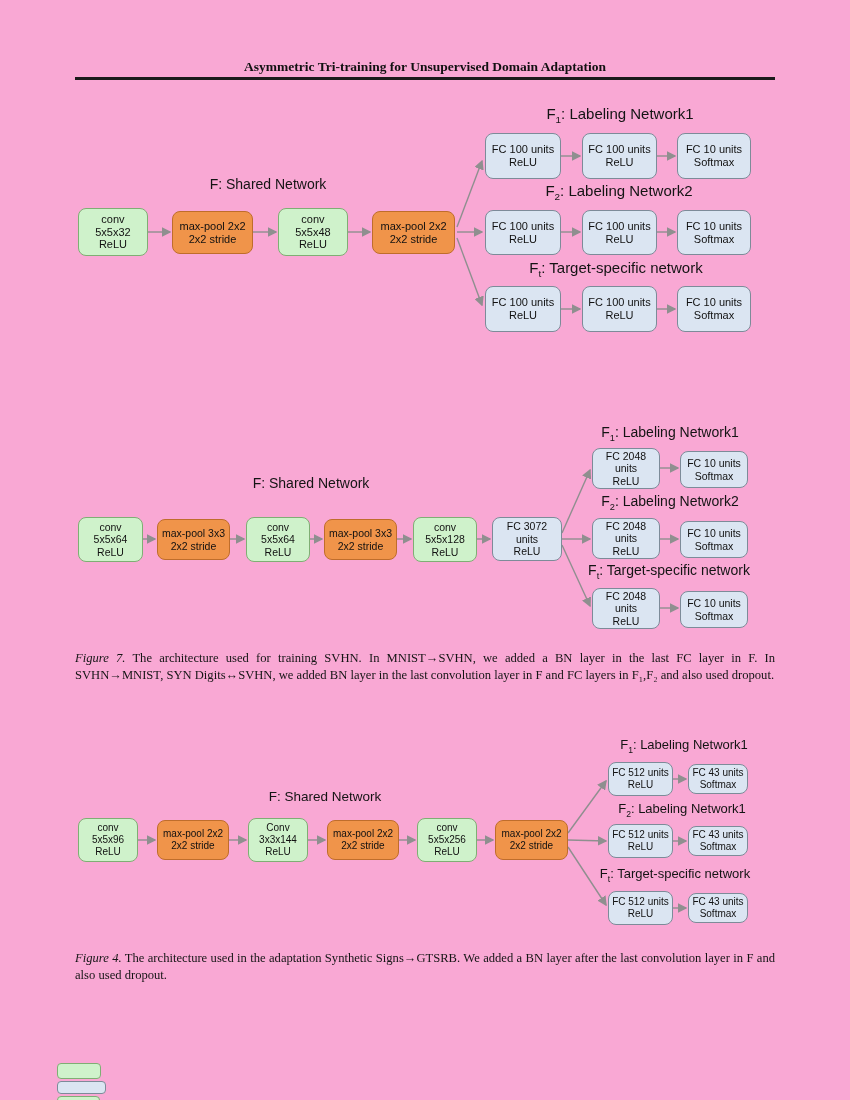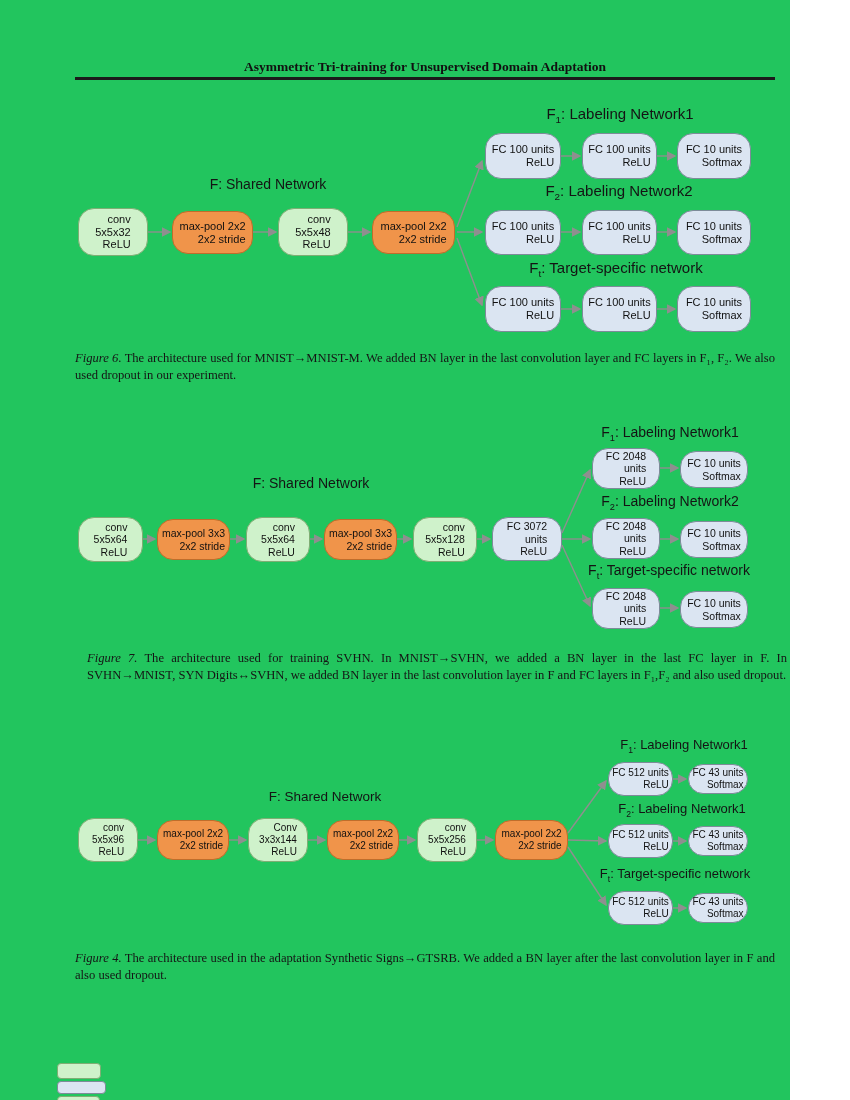--- a/index.html
+++ b/index.html
@@ -1,27 +1,27 @@
 <!DOCTYPE html>
 <html><head>
 <meta charset="utf-8">
 <style>
   html,body{margin:0;padding:0;background:#ffffff;}
   #page{
-    position:relative;width:790px;height:1100px;background:#22c55e;
+    position:relative;width:850px;height:1100px;background:#f9a8d4;
     overflow:hidden;font-family:"Liberation Sans",sans-serif;
   }
   .header-title{
     position:absolute;left:75px;top:59px;width:700px;text-align:center;
     font-family:"Liberation Serif",serif;font-weight:bold;font-size:13.5px;color:#111;
   }
   .header-rule{position:absolute;left:75px;top:77px;width:700px;height:2.5px;background:#1b1b1b;}
   .node{
-    position:absolute;box-sizing:border-box;border-radius:16px;
-    display:flex;align-items:center;justify-content:center;text-align:right;
+    position:absolute;box-sizing:border-box;border-radius:8px;
+    display:flex;align-items:center;justify-content:center;text-align:center;
     line-height:1.18;color:#111;border:1.5px solid #888;
   }
   .shared-label,.branch-label{
     position:absolute;text-align:center;color:#141414;white-space:nowrap;
   }
   .branch-label sub{font-size:66%;line-height:0;}
   .caption{
     position:absolute;font-family:"Liberation Serif",serif;font-size:12.6px;
     line-height:1.33;color:#151515;text-align:justify;
   }
@@ -86,38 +86,37 @@
     <div class="node" style="left: 372px; top: 211px; width: 83px; height: 43px; font-size: 11px; background: rgb(240, 148, 74); border-color: rgb(191, 109, 43);">max-pool 2x2<br>2x2 stride</div>
     <div class="node" style="left: 485px; top: 133px; width: 76px; height: 46px; font-size: 11px; background: rgb(219, 229, 242); border-color: rgb(125, 139, 153);">FC 100 units<br>ReLU</div>
     <div class="node" style="left: 582px; top: 133px; width: 75px; height: 46px; font-size: 11px; background: rgb(219, 229, 242); border-color: rgb(125, 139, 153);">FC 100 units<br>ReLU</div>
     <div class="node" style="left: 677px; top: 133px; width: 74px; height: 46px; font-size: 11px; background: rgb(219, 229, 242); border-color: rgb(125, 139, 153);">FC 10 units<br>Softmax</div>
     <div class="node" style="left: 485px; top: 210px; width: 76px; height: 45px; font-size: 11px; background: rgb(219, 229, 242); border-color: rgb(125, 139, 153);">FC 100 units<br>ReLU</div>
     <div class="node" style="left: 582px; top: 210px; width: 75px; height: 45px; font-size: 11px; background: rgb(219, 229, 242); border-color: rgb(125, 139, 153);">FC 100 units<br>ReLU</div>
     <div class="node" style="left: 677px; top: 210px; width: 74px; height: 45px; font-size: 11px; background: rgb(219, 229, 242); border-color: rgb(125, 139, 153);">FC 10 units<br>Softmax</div>
     <div class="node" style="left: 485px; top: 286px; width: 76px; height: 46px; font-size: 11px; background: rgb(219, 229, 242); border-color: rgb(125, 139, 153);">FC 100 units<br>ReLU</div>
     <div class="node" style="left: 582px; top: 286px; width: 75px; height: 46px; font-size: 11px; background: rgb(219, 229, 242); border-color: rgb(125, 139, 153);">FC 100 units<br>ReLU</div>
     <div class="node" style="left: 677px; top: 286px; width: 74px; height: 46px; font-size: 11px; background: rgb(219, 229, 242); border-color: rgb(125, 139, 153);">FC 10 units<br>Softmax</div>
-    <div class="caption" style="left: 75px; top: 350px; width: 700px;"><span class="cap-tag">Figure 6.</span> The architecture used for MNIST→MNIST-M. We added BN layer in the last convolution layer and FC layers in F₁, F₂. We also used dropout in our experiment.</div>
     <div class="shared-label" style="left: 151px; top: 475px; width: 320px; font-size: 14px;">F: Shared Network</div>
     <div class="branch-label" style="left: 500px; top: 424px; width: 340px; font-size: 14px;"><span>F</span><sub>1</sub><span>: Labeling Network1</span></div>
     <div class="branch-label" style="left: 500px; top: 493px; width: 340px; font-size: 14px;"><span>F</span><sub>2</sub><span>: Labeling Network2</span></div>
     <div class="branch-label" style="left: 499px; top: 562px; width: 340px; font-size: 14px;"><span>F</span><sub>t</sub><span>: Target-specific network</span></div>
     <div class="node" style="left: 78px; top: 517px; width: 65px; height: 45px; font-size: 10.5px; background: rgb(207, 242, 203); border-color: rgb(127, 174, 116);">conv<br>5x5x64<br>ReLU</div>
     <div class="node" style="left: 157px; top: 519px; width: 73px; height: 41px; font-size: 10.5px; background: rgb(240, 148, 74); border-color: rgb(191, 109, 43);">max-pool 3x3<br>2x2 stride</div>
     <div class="node" style="left: 246px; top: 517px; width: 64px; height: 45px; font-size: 10.5px; background: rgb(207, 242, 203); border-color: rgb(127, 174, 116);">conv<br>5x5x64<br>ReLU</div>
     <div class="node" style="left: 324px; top: 519px; width: 73px; height: 41px; font-size: 10.5px; background: rgb(240, 148, 74); border-color: rgb(191, 109, 43);">max-pool 3x3<br>2x2 stride</div>
     <div class="node" style="left: 413px; top: 517px; width: 64px; height: 45px; font-size: 10.5px; background: rgb(207, 242, 203); border-color: rgb(127, 174, 116);">conv<br>5x5x128<br>ReLU</div>
     <div class="node" style="left: 492px; top: 517px; width: 70px; height: 44px; font-size: 10.5px; background: rgb(219, 229, 242); border-color: rgb(125, 139, 153);">FC 3072<br>units<br>ReLU</div>
     <div class="node" style="left: 592px; top: 448px; width: 68px; height: 41px; font-size: 10.5px; background: rgb(219, 229, 242); border-color: rgb(125, 139, 153);">FC 2048<br>units<br>ReLU</div>
     <div class="node" style="left: 680px; top: 451px; width: 68px; height: 37px; font-size: 10.5px; background: rgb(219, 229, 242); border-color: rgb(125, 139, 153);">FC 10 units<br>Softmax</div>
     <div class="node" style="left: 592px; top: 518px; width: 68px; height: 41px; font-size: 10.5px; background: rgb(219, 229, 242); border-color: rgb(125, 139, 153);">FC 2048<br>units<br>ReLU</div>
     <div class="node" style="left: 680px; top: 521px; width: 68px; height: 37px; font-size: 10.5px; background: rgb(219, 229, 242); border-color: rgb(125, 139, 153);">FC 10 units<br>Softmax</div>
     <div class="node" style="left: 592px; top: 588px; width: 68px; height: 41px; font-size: 10.5px; background: rgb(219, 229, 242); border-color: rgb(125, 139, 153);">FC 2048<br>units<br>ReLU</div>
     <div class="node" style="left: 680px; top: 591px; width: 68px; height: 37px; font-size: 10.5px; background: rgb(219, 229, 242); border-color: rgb(125, 139, 153);">FC 10 units<br>Softmax</div>
-    <div class="caption" style="left: 87px; top: 650px; width: 700px;"><span class="cap-tag">Figure 7.</span> The architecture used for training SVHN. In MNIST→SVHN, we added a BN layer in the last FC layer in F.  In SVHN→MNIST, SYN Digits↔SVHN, we added BN layer in the last convolution layer in F and FC layers in F₁,F₂ and also used dropout.</div>
+    <div class="caption" style="left: 75px; top: 650px; width: 700px;"><span class="cap-tag">Figure 7.</span> The architecture used for training SVHN. In MNIST→SVHN, we added a BN layer in the last FC layer in F.  In SVHN→MNIST, SYN Digits↔SVHN, we added BN layer in the last convolution layer in F and FC layers in F₁,F₂ and also used dropout.</div>
     <div class="shared-label" style="left: 165px; top: 789px; width: 320px; font-size: 13.5px;">F: Shared Network</div>
     <div class="branch-label" style="left: 514px; top: 737px; width: 340px; font-size: 13px;"><span>F</span><sub>1</sub><span>: Labeling Network1</span></div>
     <div class="branch-label" style="left: 512px; top: 801px; width: 340px; font-size: 13px;"><span>F</span><sub>2</sub><span>: Labeling Network1</span></div>
     <div class="branch-label" style="left: 505px; top: 866px; width: 340px; font-size: 13px;"><span>F</span><sub>t</sub><span>: Target-specific network</span></div>
     <div class="node" style="left: 78px; top: 818px; width: 60px; height: 44px; font-size: 10px; background: rgb(207, 242, 203); border-color: rgb(127, 174, 116);">conv<br>5x5x96<br>ReLU</div>
     <div class="node" style="left: 157px; top: 820px; width: 72px; height: 40px; font-size: 10px; background: rgb(240, 148, 74); border-color: rgb(191, 109, 43);">max-pool 2x2<br>2x2 stride</div>
     <div class="node" style="left: 248px; top: 818px; width: 60px; height: 44px; font-size: 10px; background: rgb(207, 242, 203); border-color: rgb(127, 174, 116);">Conv<br>3x3x144<br>ReLU</div>
     <div class="node" style="left: 327px; top: 820px; width: 72px; height: 40px; font-size: 10px; background: rgb(240, 148, 74); border-color: rgb(191, 109, 43);">max-pool 2x2<br>2x2 stride</div>
     <div class="node" style="left: 417px; top: 818px; width: 60px; height: 44px; font-size: 10px; background: rgb(207, 242, 203); border-color: rgb(127, 174, 116);">conv<br>5x5x256<br>ReLU</div>
     <div class="node" style="left: 495px; top: 820px; width: 73px; height: 40px; font-size: 10px; background: rgb(240, 148, 74); border-color: rgb(191, 109, 43);">max-pool 2x2<br>2x2 stride</div>

